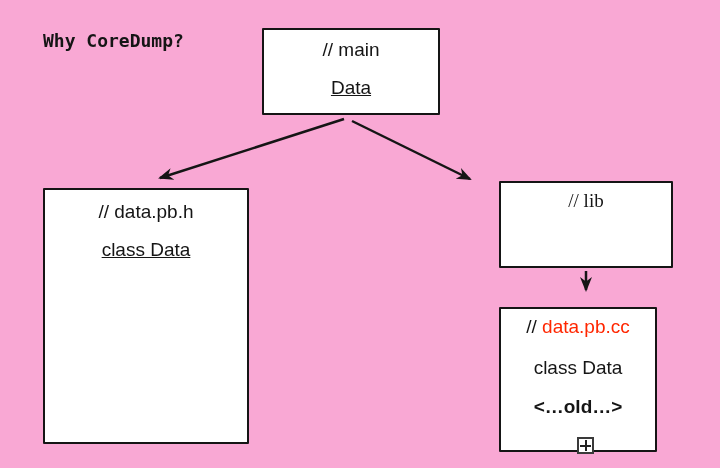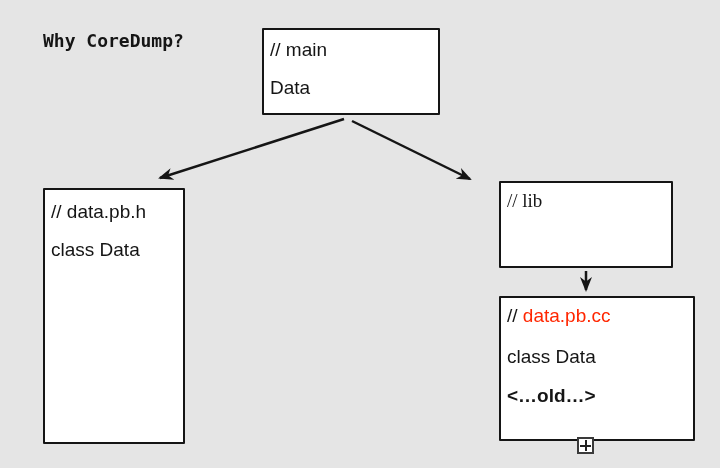--- a/index.html
+++ b/index.html
@@ -1,39 +1,39 @@
 <!DOCTYPE html>
 <html><head>
 <meta charset="utf-8">
 <style>
   html,body{margin:0;padding:0;background:#ffffff;}
   .canvas{
-    position:relative;width:720px;height:468px;background:#e5e5e5;overflow:hidden;
+    position:relative;width:720px;height:468px;background:#f9a8d4;overflow:hidden;
     font-family:"Liberation Sans", sans-serif;color:#151515;
   }
   .title{
     position:absolute;left:43px;top:30px;
     font-family:"DejaVu Sans Mono", monospace;
     font-size:18px;font-weight:600;letter-spacing:0px;color:#151515;
     white-space:nowrap;
   }
   .arrows{position:absolute;left:0;top:0;pointer-events:none;}
   .box{
     position:absolute;box-sizing:border-box;
     border:2px solid #151515;border-radius:1px;background:#ffffff;
     padding:0 6px 0 6px;
   }
   .box p{
-    margin:0;font-size:19px;line-height:22px;color:#151515;white-space:nowrap;
+    margin:0;font-size:19px;line-height:22px;color:#151515;white-space:nowrap;text-align:center;
   }
   .box-main      {left:262px;top:28px; width:178px;height:87px; padding-top:9px;}
-  .box-datapbh   {left:43px; top:188px;width:142px;height:256px;padding-top:11px;}
+  .box-datapbh   {left:43px; top:188px;width:206px;height:256px;padding-top:11px;}
   .box-lib       {left:499px;top:181px;width:174px;height:87px; padding-top:7px;font-family:Liberation Serif, serif;}
-  .box-datapbcc  {left:499px;top:296px;width:196px;height:145px;padding-top:7px;}
-  .mt16{margin-top:16px !important;}
+  .box-datapbcc  {left:499px;top:307px;width:158px;height:145px;padding-top:7px;}
+  .mt16{margin-top:16px !important;text-decoration:underline;}
   .mt18{margin-top:18px !important;}
   .mt19{margin-top:19px !important;}
   .mt17{margin-top:17px !important;font-weight:bold;}
   .mt46{margin-top:46px !important;}
   .red{color:#ff2600;}
   .handle{
     position:absolute;left:577px;top:437px;width:13px;height:13px;
     background:#ffffff;border:2px solid #3a3a3a;box-sizing:content-box;
   }
   .handle::before{

